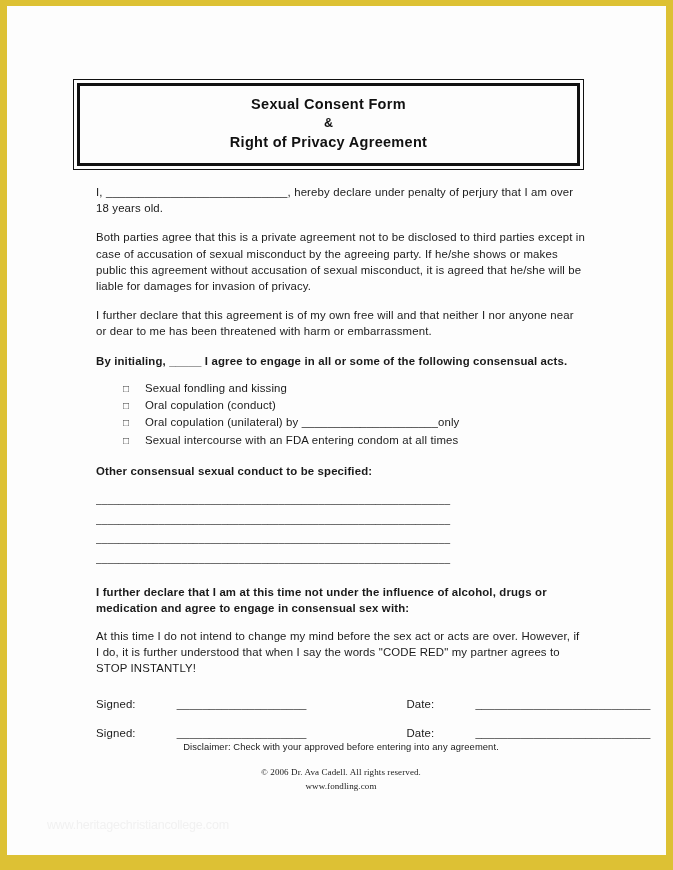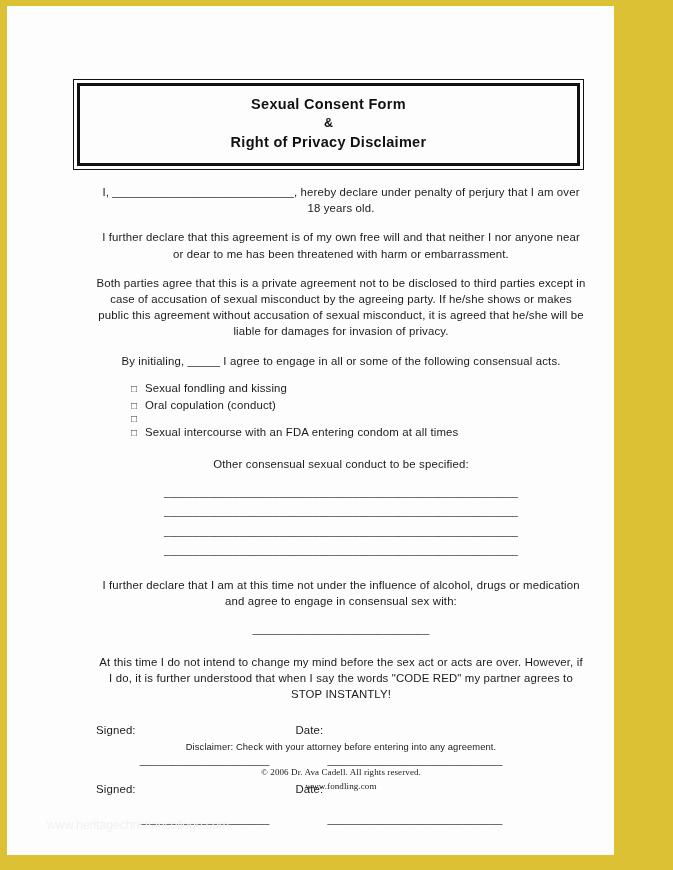--- a/index.html
+++ b/index.html
@@ -10,21 +10,21 @@
     width: 673px;
     height: 870px;
     background: #ddc134;
     font-family: "Liberation Sans", sans-serif;
     overflow: hidden;
   }
   .page-frame {
     position: absolute;
     left: 7px;
     top: 6px;
-    width: 607px;
+    width: 659px;
     height: 849px;
     background: #fdfdfd;
     box-sizing: border-box;
   }
   .doc-body {
     position: absolute;
     left: 89px;
     top: 0;
     width: 490px;
   }
@@ -58,21 +58,21 @@
     line-height: 1.35;
   }
   
   .para {
     font-size: 11.4px;
     color: #1a1a1a;
     line-height: 1.42;
     margin: 0 0 13px 0;
     letter-spacing: 0.15px;
   }
-  .para.tight { margin-bottom: 11px; }
+  .para.tight { margin-bottom: 11px; font-weight: bold; }
   
   .checklist {
     list-style: none;
     margin: 0 0 14px 0;
     padding: 0 0 0 27px;
   }
   .check-item {
     font-size: 11.4px;
     color: #1a1a1a;
     line-height: 1.52;
@@ -100,27 +100,27 @@
   .rule-short { margin: 3px 0 14px 0; }
   
   .sig-block { margin-top: 22px; }
   .sig-row {
     display: flex;
     font-size: 11.4px;
     color: #1a1a1a;
     letter-spacing: 0.15px;
     margin-bottom: 17px;
     white-space: nowrap;
+    gap: 37px;
   }
   .sig-label { flex: 0 0 auto; }
   .sig-line {
     flex: 0 0 auto;
     color: #333;
     padding-left: 4px;
-    margin-top: 30px;
   }
   .sig-gap { flex: 0 0 26px; }
   
   .footer {
     position: absolute;
     left: 89px;
     top: 735px;
     width: 490px;
     text-align: center;
   }
@@ -151,66 +151,64 @@
 </style>
 </head>
 <body>
 
 <div class="page-frame">
 
   <div class="title-box-outer">
     <div class="title-box-inner">
       <div class="title-line">Sexual Consent Form</div>
       <div class="title-amp">&amp;</div>
-      <div class="title-line">Right of Privacy Disclaimer</div>
+      <div class="title-line">Right of Privacy Agreement</div>
     </div>
   </div>
 
-  <div class="doc-body" style="top:178px;text-align:center;">
+  <div class="doc-body" style="top:178px;">
 
     <p class="para">I, ____________________________, hereby declare under penalty of perjury that I am over 18 years old.</p>
 
+    <p class="para">Both parties agree that this is a private agreement not to be disclosed to third parties except in case of accusation of sexual misconduct by the agreeing party. If he/she shows or makes public this agreement without accusation of sexual misconduct, it is agreed that he/she will be liable for damages for invasion of privacy.</p>
+
     <p class="para">I further declare that this agreement is of my own free will and that neither I nor anyone near or dear to me has been threatened with harm or embarrassment.</p>
 
-    <p class="para">Both parties agree that this is a private agreement not to be disclosed to third parties except in case of accusation of sexual misconduct by the agreeing party. If he/she shows or makes public this agreement without accusation of sexual misconduct, it is agreed that he/she will be liable for damages for invasion of privacy.</p>
-
     <p class="para tight">By initialing, _____ I agree to engage in all or some of the following consensual acts.</p>
 
     <ul class="checklist">
       <li class="check-item">
         <span class="check-box">□</span>
         <span>Sexual fondling and kissing</span>
       </li>
       <li class="check-item">
         <span class="check-box">□</span>
         <span>Oral copulation (conduct)</span>
       </li>
       <li class="check-item">
         <span class="check-box">□</span>
+        <span>Oral copulation (unilateral) by _____________________only</span>
       </li>
       <li class="check-item">
         <span class="check-box">□</span>
         <span>Sexual intercourse with an FDA entering condom at all times</span>
       </li>
     </ul>
 
     <p class="para tight">Other consensual sexual conduct to be specified:</p>
 
     <div class="rule-block">
       <div class="rule-line">______________________________________________________________</div>
       <div class="rule-line">______________________________________________________________</div>
       <div class="rule-line">______________________________________________________________</div>
       <div class="rule-line">______________________________________________________________</div>
     </div>
 
     <p class="para tight">I further declare that I am at this time not under the influence of alcohol, drugs or medication and agree to engage in consensual sex with:</p>
 
-    <div class="rule-short">
-      <div class="rule-line">_______________________________</div>
-    </div>
 
     <p class="para">At this time I do not intend to change my mind before the sex act or acts are over. However, if I do, it is further understood that when I say the words "CODE RED" my partner agrees to STOP INSTANTLY!</p>
 
     <div class="sig-block">
       <div class="sig-row">
         <span class="sig-label">Signed:</span>
         <span class="sig-line">____________________</span>
         <span class="sig-gap"></span>
         <span class="sig-label">Date:</span>
         <span class="sig-line">___________________________</span>
@@ -220,20 +218,20 @@
         <span class="sig-line">____________________</span>
         <span class="sig-gap"></span>
         <span class="sig-label">Date:</span>
         <span class="sig-line">___________________________</span>
       </div>
     </div>
 
   </div>
 
   <div class="footer">
-    <div class="disclaimer">Disclaimer: Check with your attorney before entering into any agreement.</div>
+    <div class="disclaimer">Disclaimer: Check with your approved before entering into any agreement.</div>
     <div class="copyright">© 2006 Dr. Ava Cadell. All rights reserved.</div>
     <div class="copyright">www.fondling.com</div>
   </div>
 
   <div class="watermark">www.heritagechristiancollege.com</div>
 
 </div>
 
 </body></html>

